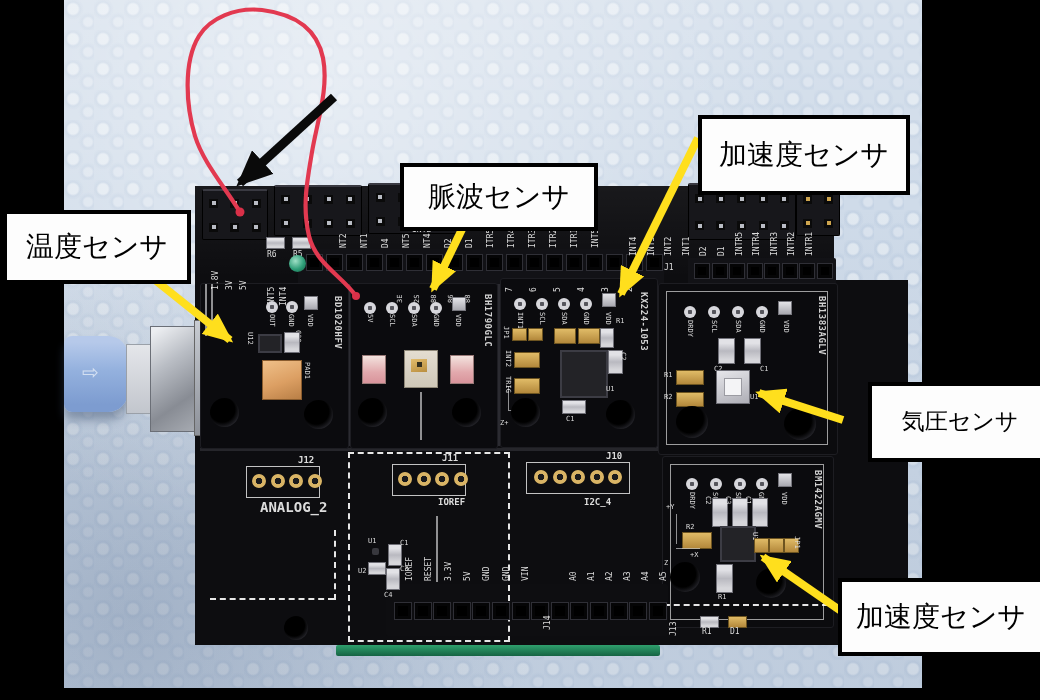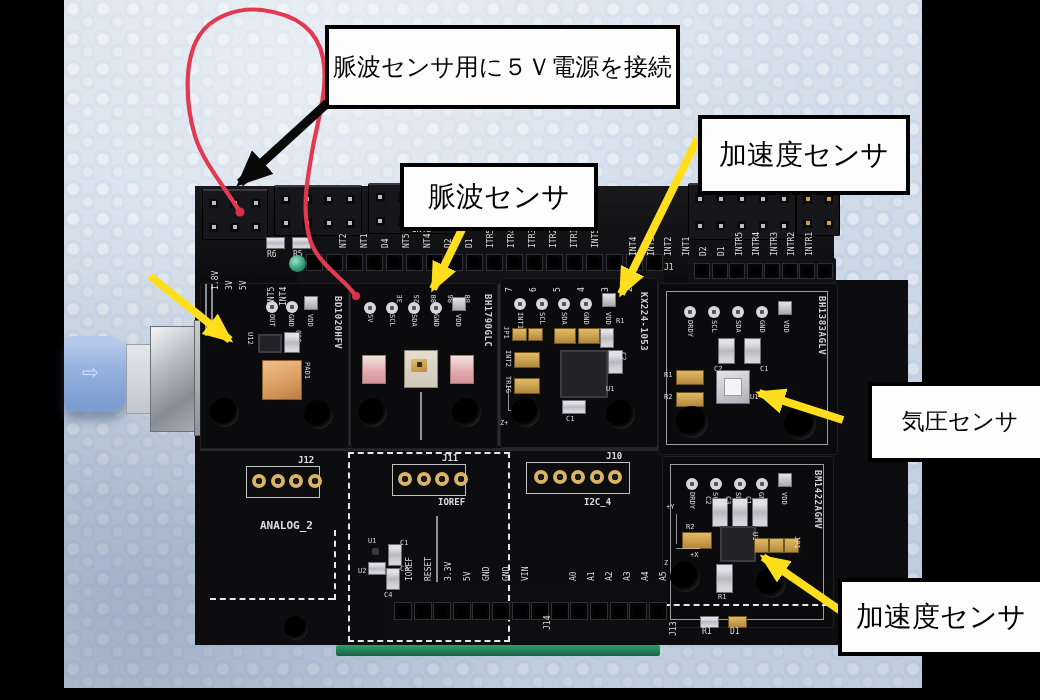--- a/index.html
+++ b/index.html
@@ -100,22 +100,22 @@
     <circle cx="240" cy="212" r="4.5" fill="#d93048"></circle>
     <circle cx="356" cy="296" r="4" fill="#d93048"></circle>
     <line x1="334" y1="97" x2="240" y2="183" stroke="#0a0a0a" stroke-width="9" marker-end="url(#ah-b)"></line>
     <line x1="150" y1="276" x2="230" y2="340" stroke="#ffdf1d" stroke-width="8" marker-end="url(#ah-y)"></line>
     <line x1="466" y1="221" x2="433" y2="289" stroke="#ffdf1d" stroke-width="8" marker-end="url(#ah-y)"></line>
     <line x1="698" y1="138" x2="621" y2="294" stroke="#ffdf1d" stroke-width="8" marker-end="url(#ah-y)"></line>
     <line x1="843" y1="420" x2="759" y2="393" stroke="#ffdf1d" stroke-width="8" marker-end="url(#ah-y)"></line>
     <line x1="841" y1="611" x2="763" y2="557" stroke="#ffdf1d" stroke-width="8" marker-end="url(#ah-y)"></line>
   </svg>
 
-  <div class="callout" style="left:325px;top:25px;width:347px;height:76px;font-size:24px">
-      <span>脈波センサ用に５Ｖ電源を接続</span>
+  <div class="callout" style="left:3px;top:210px;width:180px;height:66px;font-size:28px">
+      <span>温度センサ</span>
     </div>
   <div class="callout" style="left:400px;top:163px;width:190px;height:60px;font-size:28px">
       <span>脈波センサ</span>
     </div>
   <div class="callout" style="left:698px;top:115px;width:204px;height:72px;font-size:28px">
       <span>加速度センサ</span>
     </div>
   <div class="callout" style="left:868px;top:382px;width:176px;height:72px;font-size:23px">
       <span>気圧センサ</span>
     </div>
@@ -539,21 +539,21 @@
     <span class="silk" style="left: 690px; top: 552px; font-size: 7px;">+X</span>
     <span class="silk" style="left: 664px; top: 560px; font-size: 7px;">Z</span>
     <div class="bigHole" style="left: 670px; top: 562px; width: 30px; height: 30px;"></div>
     <div class="bigHole" style="left: 756px; top: 568px; width: 30px; height: 30px;"></div>
     <div class="bracket" style="left: 246px; top: 466px; width: 72px; height: 30px;"></div>
     <div class="ringpad" style="left: 252px; top: 474px; width: 14px; height: 14px;"></div>
     <div class="ringpad" style="left: 270.5px; top: 474px; width: 14px; height: 14px;"></div>
     <div class="ringpad" style="left: 289px; top: 474px; width: 14px; height: 14px;"></div>
     <div class="ringpad" style="left: 307.5px; top: 474px; width: 14px; height: 14px;"></div>
     <span class="silk bold" style="left: 298px; top: 456px; font-size: 9px;">J12</span>
-    <span class="silk bold" style="left: 260px; top: 520px; font-size: 11px;">ANALOG_2</span>
+    <span class="silk bold" style="left: 260px; top: 500px; font-size: 14px;">ANALOG_2</span>
     <div class="bracket" style="left: 392px; top: 464px; width: 72px; height: 30px;"></div>
     <div class="ringpad" style="left: 398px; top: 472px; width: 14px; height: 14px;"></div>
     <div class="ringpad" style="left: 416.5px; top: 472px; width: 14px; height: 14px;"></div>
     <div class="ringpad" style="left: 435px; top: 472px; width: 14px; height: 14px;"></div>
     <div class="ringpad" style="left: 453.5px; top: 472px; width: 14px; height: 14px;"></div>
     <span class="silk bold" style="left: 442px; top: 454px; font-size: 9px;">J11</span>
     <span class="silk bold" style="left: 438px; top: 498px; font-size: 9px;">IOREF</span>
     <div class="bracket" style="left: 526px; top: 462px; width: 102px; height: 30px;"></div>
     <div class="ringpad" style="left: 534px; top: 470px; width: 14px; height: 14px;"></div>
     <div class="ringpad" style="left: 552.5px; top: 470px; width: 14px; height: 14px;"></div>

